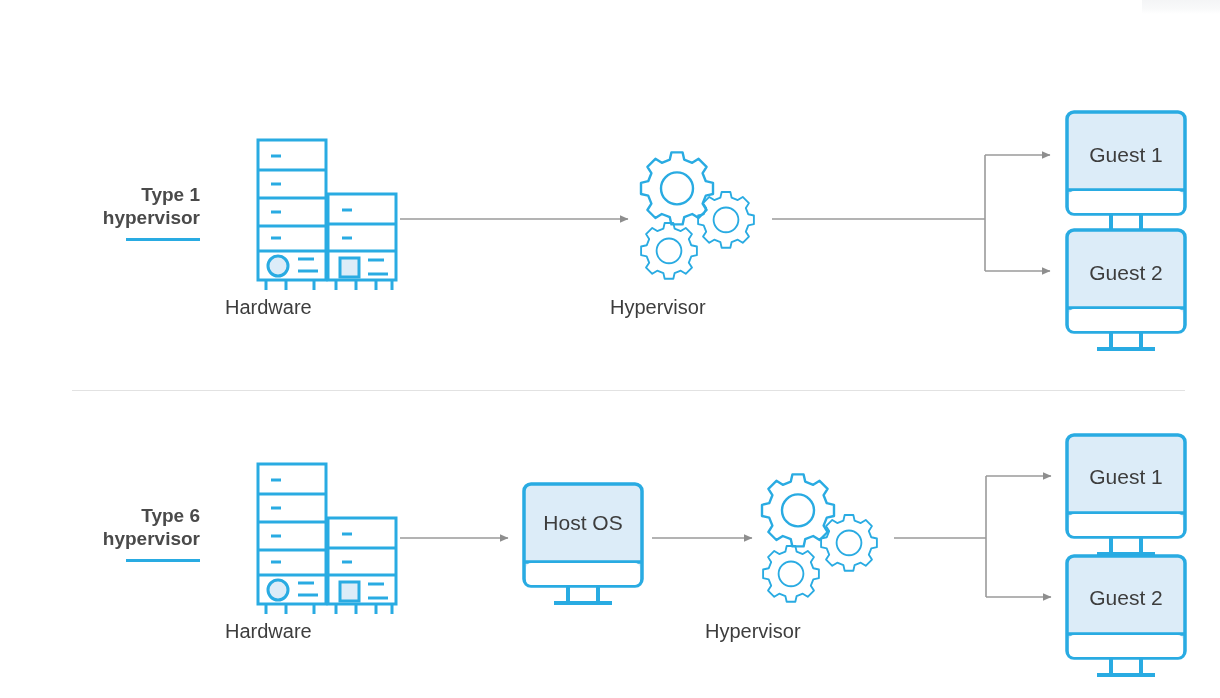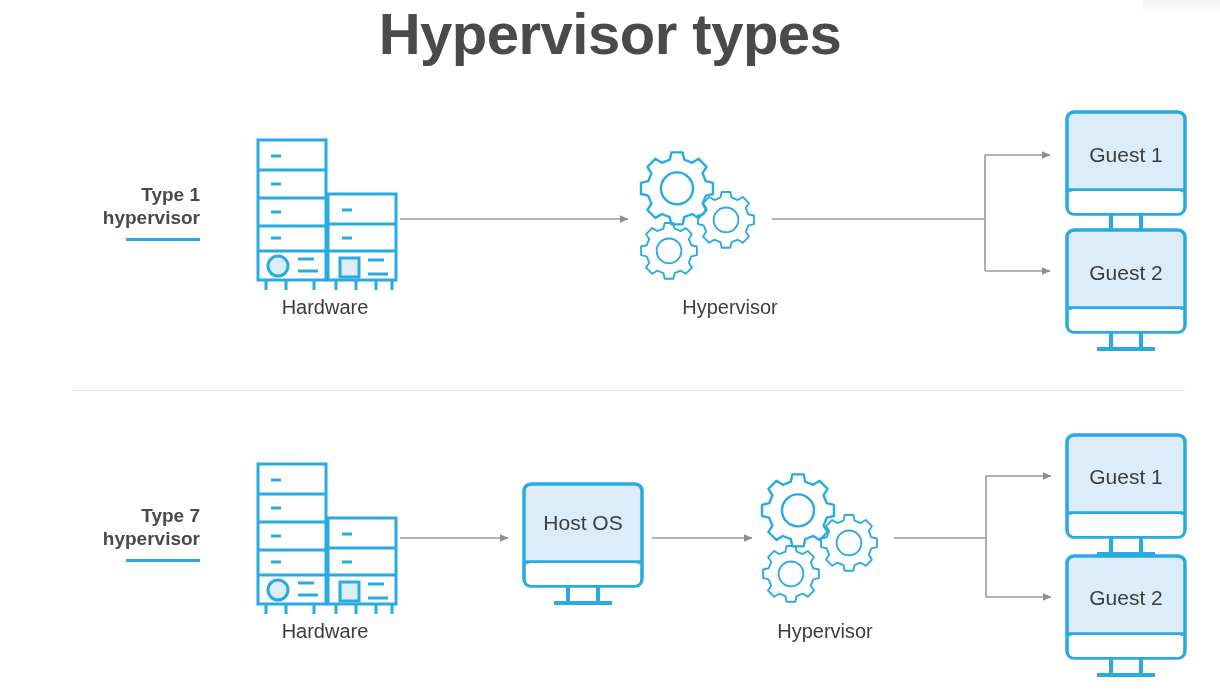--- a/index.html
+++ b/index.html
@@ -66,21 +66,20 @@
     margin-left: auto;
     width: 74px;
     height: 3px;
     background: #29abe2;
   }
   
   .caption {
     position: absolute;
     font-size: 20px;
     color: #3d3d3d;
-    text-align: center;
     white-space: nowrap;
   }
   
   .layer {
     position: absolute;
     left: 0;
     top: 0;
     width: 1220px;
     height: 698px;
     overflow: visible;
@@ -91,32 +90,31 @@
     fill: #3d3d3d;
   }
 </style>
 </head>
 <body>
 
 <div id="canvas">
 
   <div class="corner-artifact"></div>
 
-  <div class="page-title">Hypervisor types</div>
 
   <div class="row-divider"></div>
 
   <div class="type-label" style="left:20px; top:183px;">
     <span>Type 1</span><br>
     <span>hypervisor</span>
     <span class="rule"></span>
   </div>
 
   <div class="type-label" style="left:20px; top:504px;">
-    <span>Type 7</span><br>
+    <span>Type 6</span><br>
     <span>hypervisor</span>
     <span class="rule"></span>
   </div>
 
   <div class="caption" style="left:225px; top:296px; width:200px;">Hardware</div>
   <div class="caption" style="left:610px; top:296px; width:240px;">Hypervisor</div>
 
   <div class="caption" style="left:225px; top:620px; width:200px;">Hardware</div>
   <div class="caption" style="left:705px; top:620px; width:240px;">Hypervisor</div>
 

